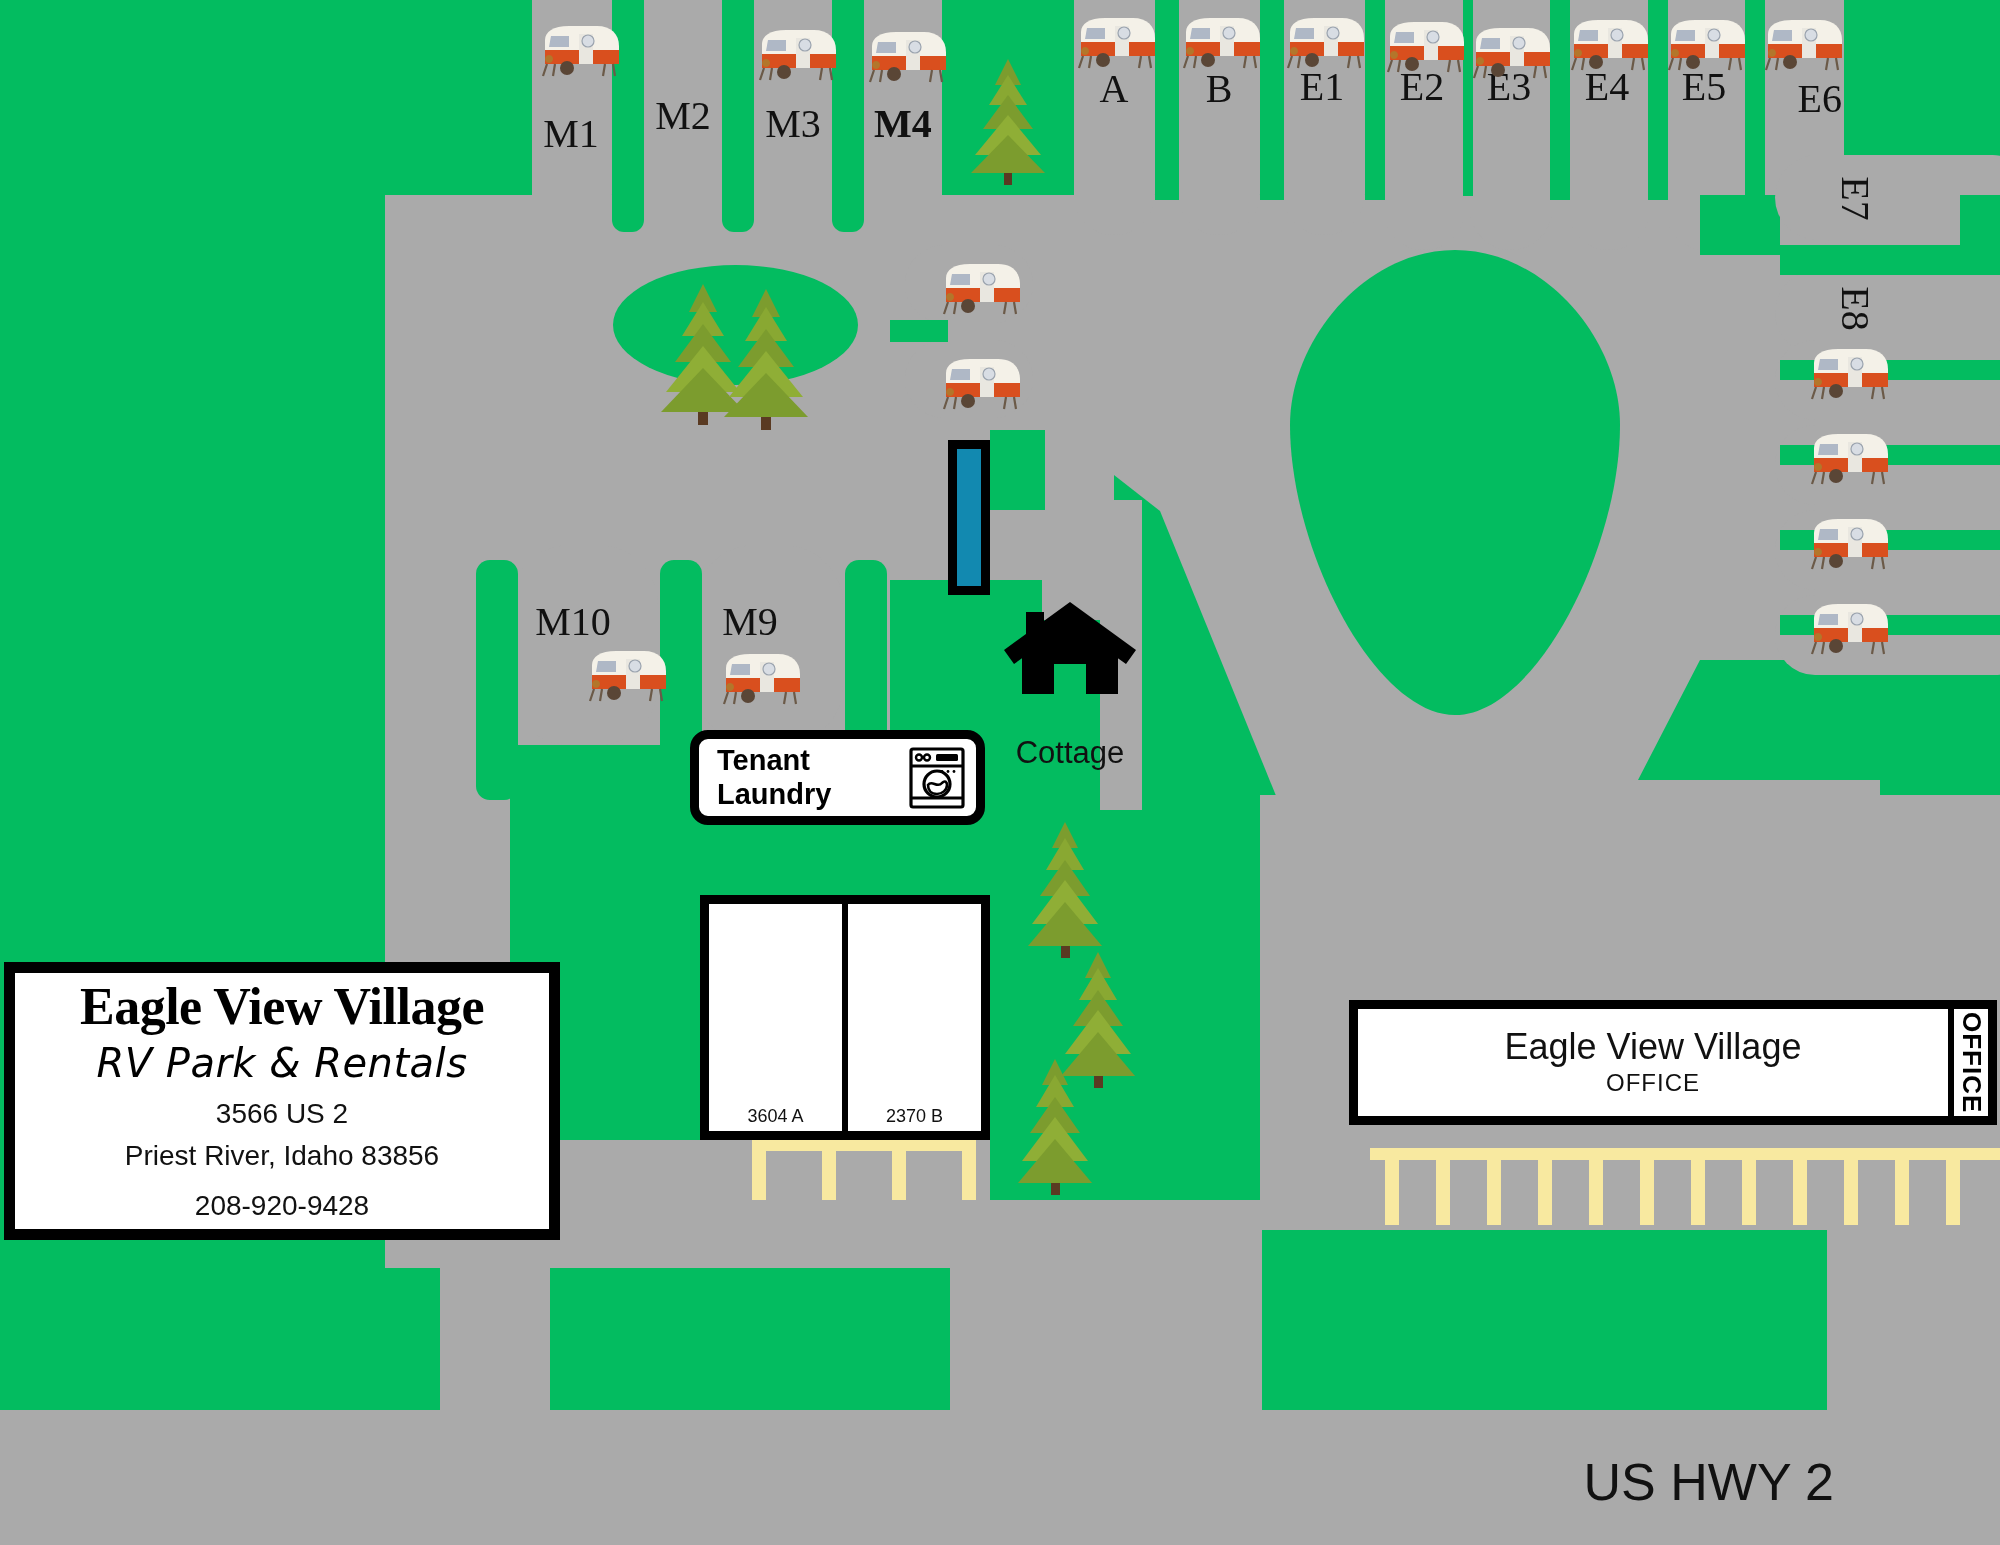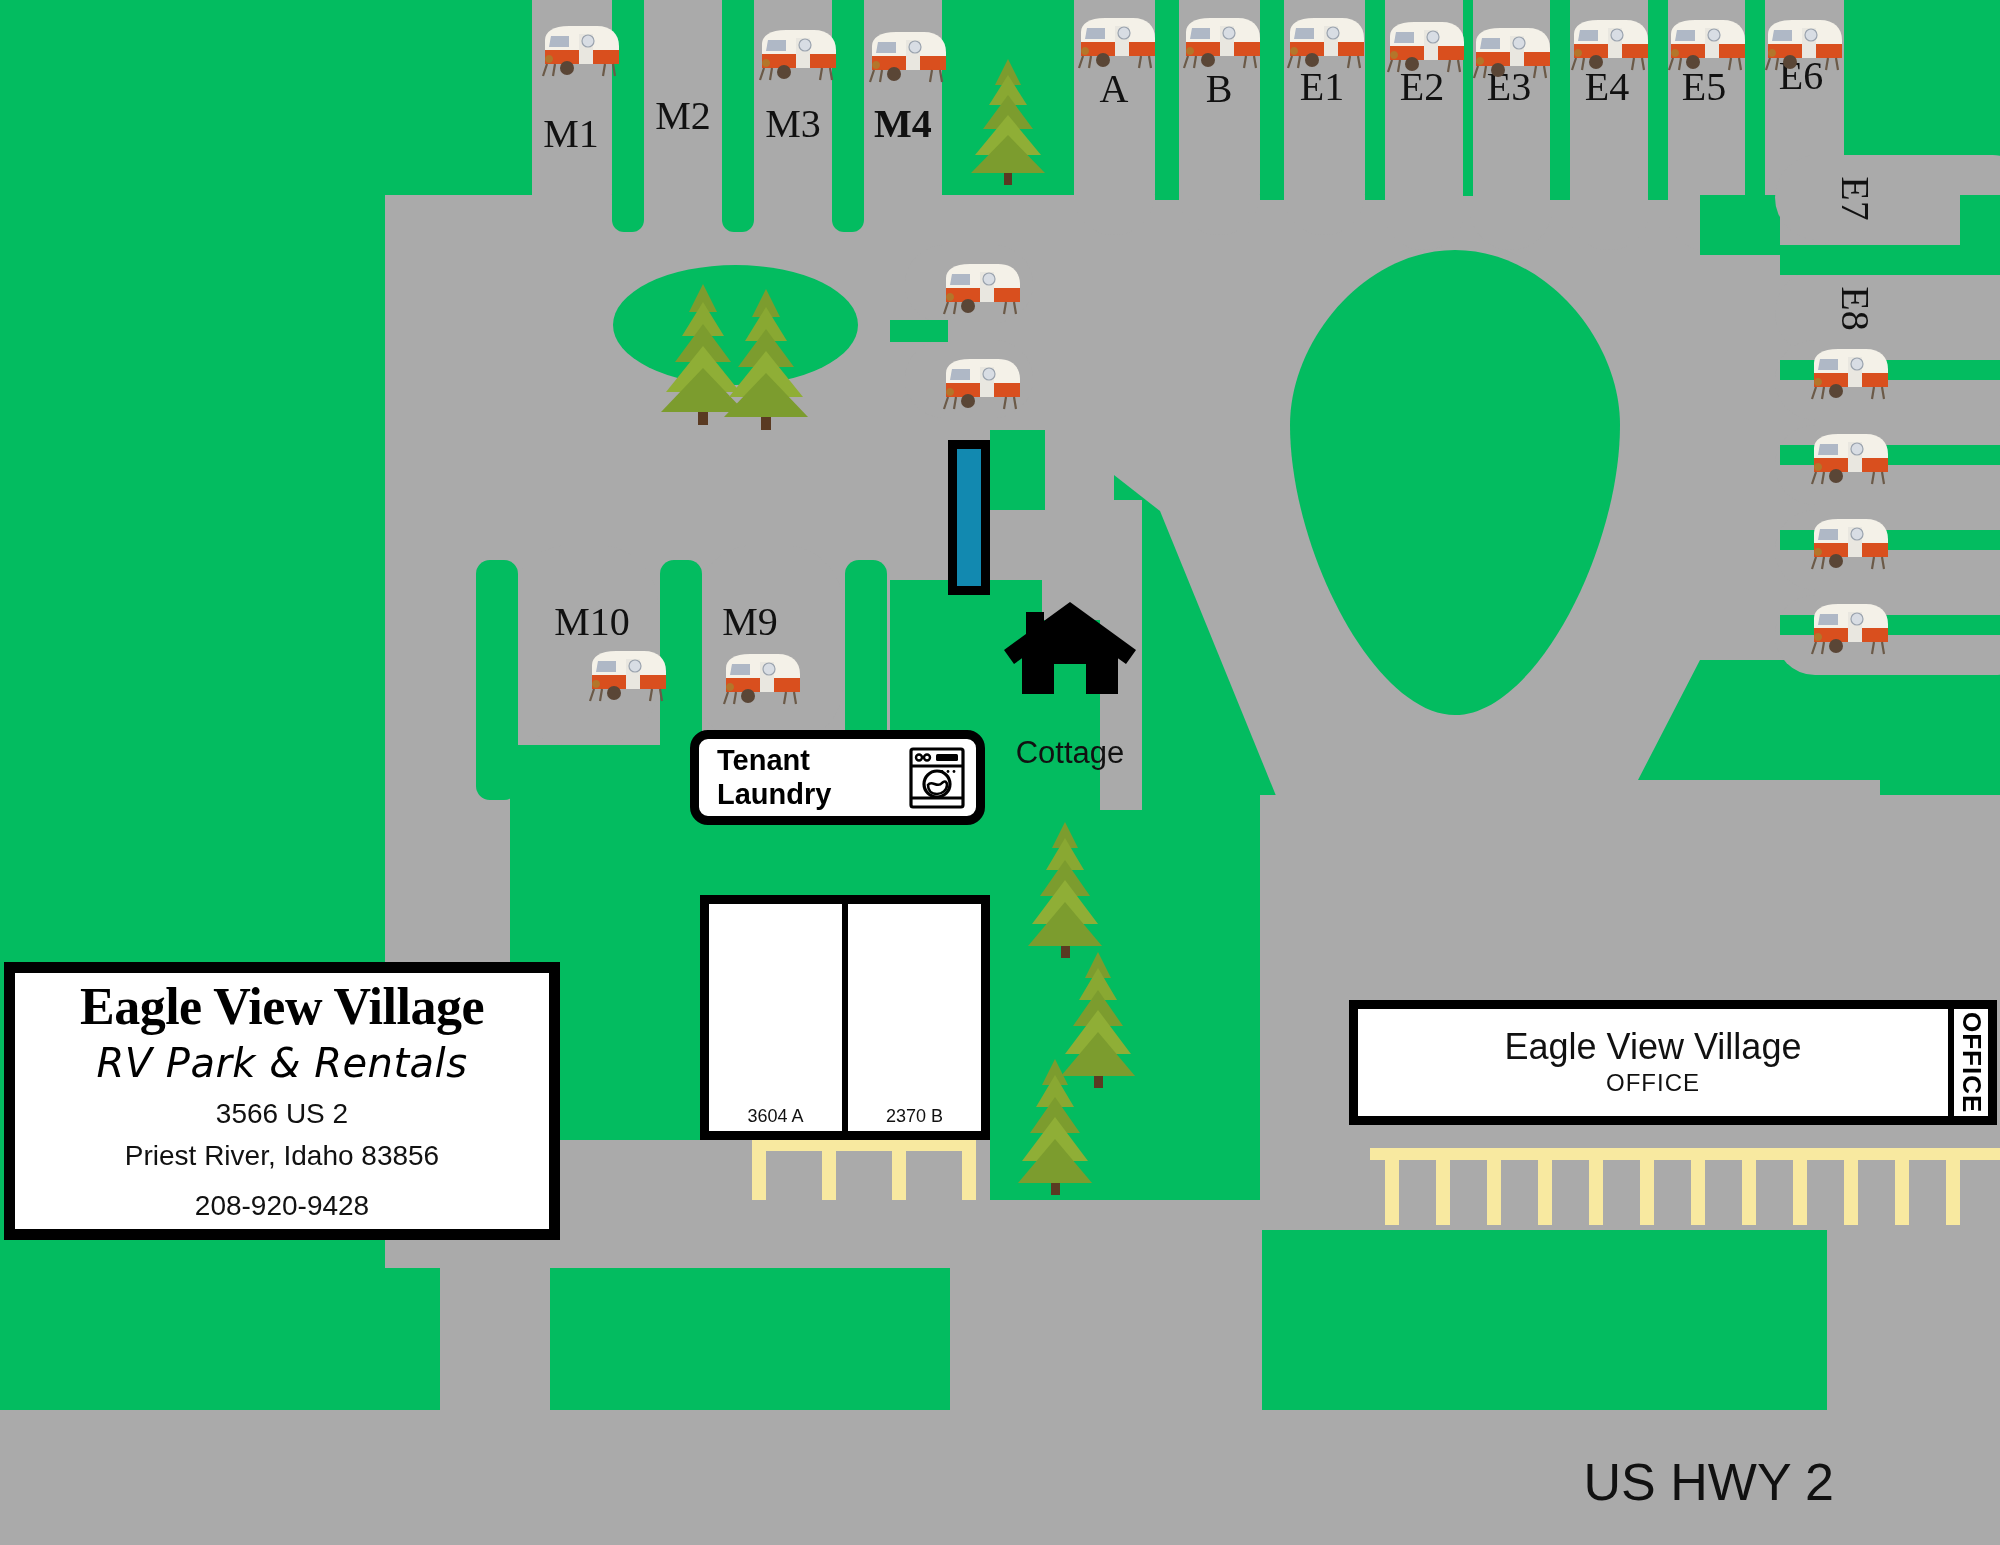--- a/index.html
+++ b/index.html
@@ -280,26 +280,26 @@
   <div class="slot-label" style="left:752px;top:100px;width:82px;">M3</div>
   <div class="slot-label" style="left:862px;top:100px;width:82px;font-weight:bold;">M4</div>
 
   <div class="slot-label" style="left:1073px;top:65px;width:82px;">A</div>
   <div class="slot-label" style="left:1178px;top:65px;width:82px;">B</div>
   <div class="slot-label" style="left:1281px;top:63px;width:82px;">E1</div>
   <div class="slot-label" style="left:1381px;top:63px;width:82px;">E2</div>
   <div class="slot-label" style="left:1468px;top:63px;width:82px;">E3</div>
   <div class="slot-label" style="left:1566px;top:63px;width:82px;">E4</div>
   <div class="slot-label" style="left:1663px;top:63px;width:82px;">E5</div>
-  <div class="slot-label" style="left:1760px;top:52px;width:82px;">E6</div>
+  <div class="slot-label" style="left:1760px;top:75px;width:82px;text-align:right;">E6</div>
 
   <div class="slot-label rot" style="left:1820px;top:175px;width:70px;">E7</div>
   <div class="slot-label rot" style="left:1820px;top:285px;width:70px;">E8</div>
 
-  <div class="slot-label" style="left:542px;top:598px;width:100px;">M10</div>
+  <div class="slot-label" style="left:523px;top:598px;width:100px;">M10</div>
   <div class="slot-label" style="left:700px;top:598px;width:100px;">M9</div>
 
   <div class="trailer" style="left:531px;top:20px;">
       <svg viewBox="0 0 94 62">
         <g>
           <path d="M14 20 C14 12 22 6 38 6 L66 6 C80 6 88 14 88 26 L88 44 L14 44 Z" fill="#F4F1E8"></path>
           <path d="M14 30 L48 30 L48 44 L14 44 Z" fill="#D94F1E"></path>
           <path d="M62 30 L88 30 L88 44 L62 44 Z" fill="#D94F1E"></path>
           <path d="M48 14 L62 14 L62 44 L48 44 Z" fill="#E9E7E0"></path>
           <path d="M20 16 L38 16 L38 27 L18 27 Z" fill="#AFB8C6"></path>

